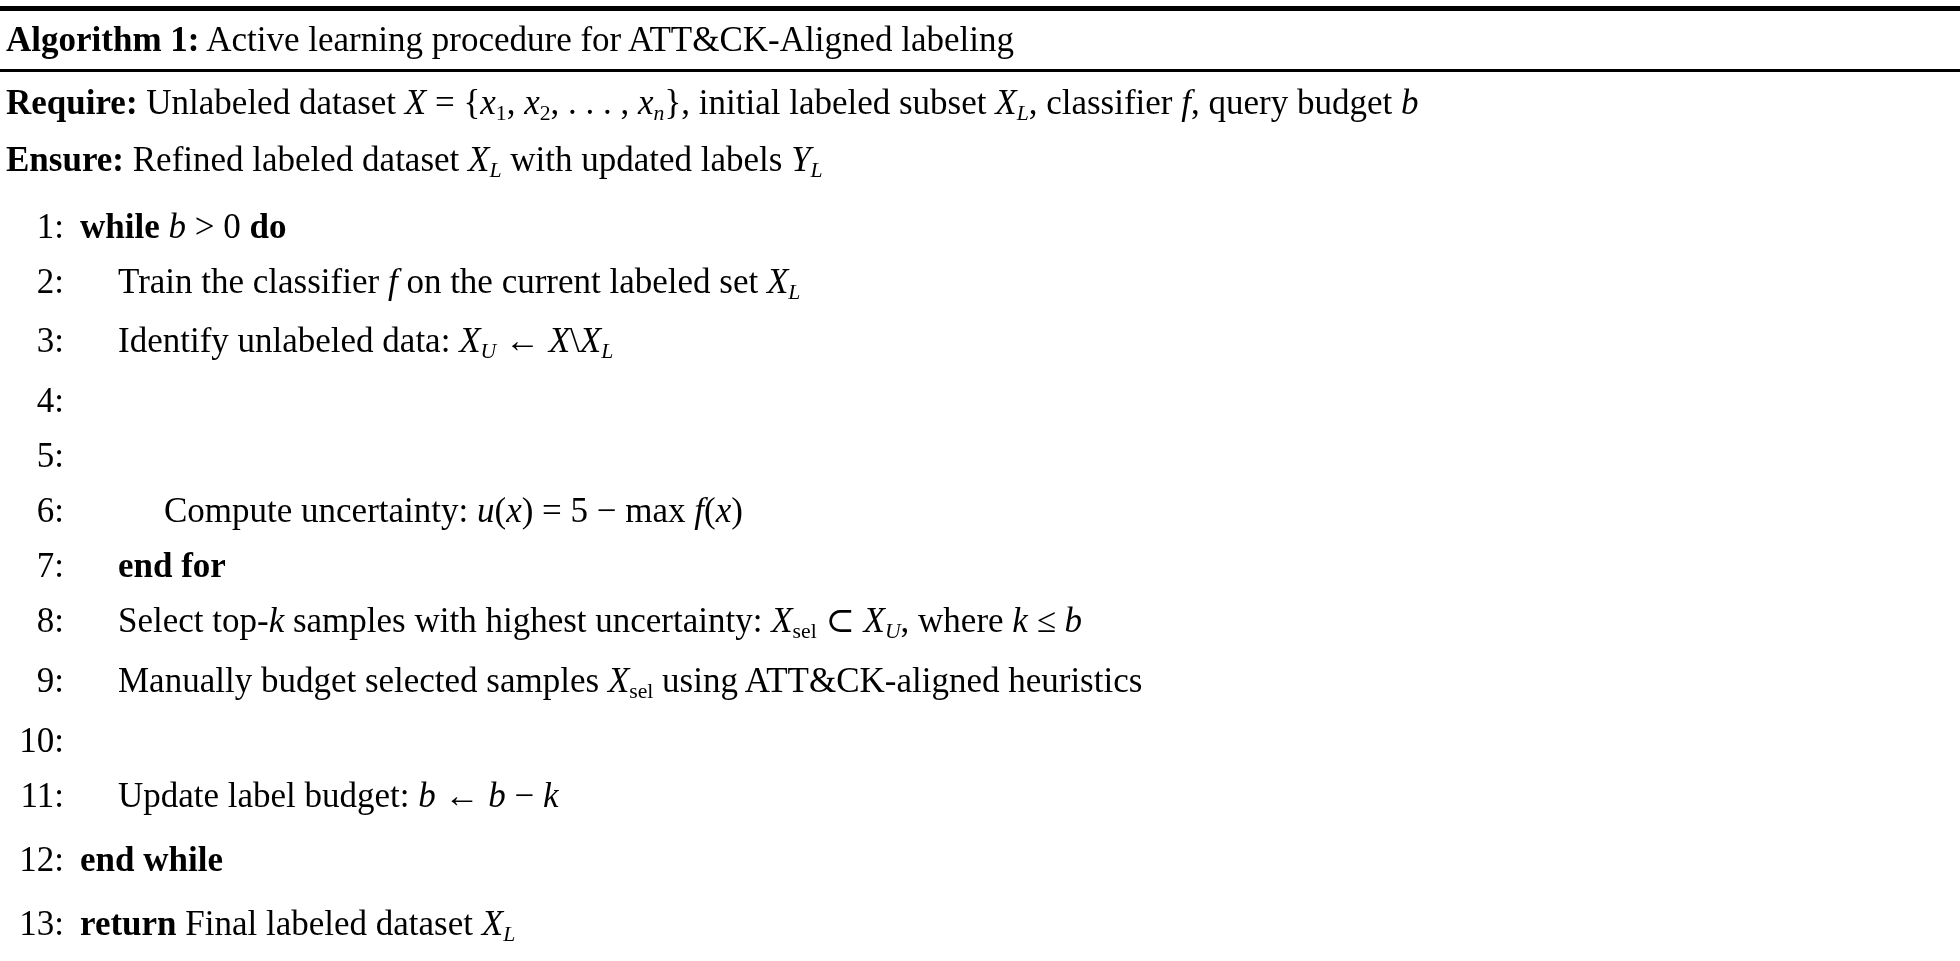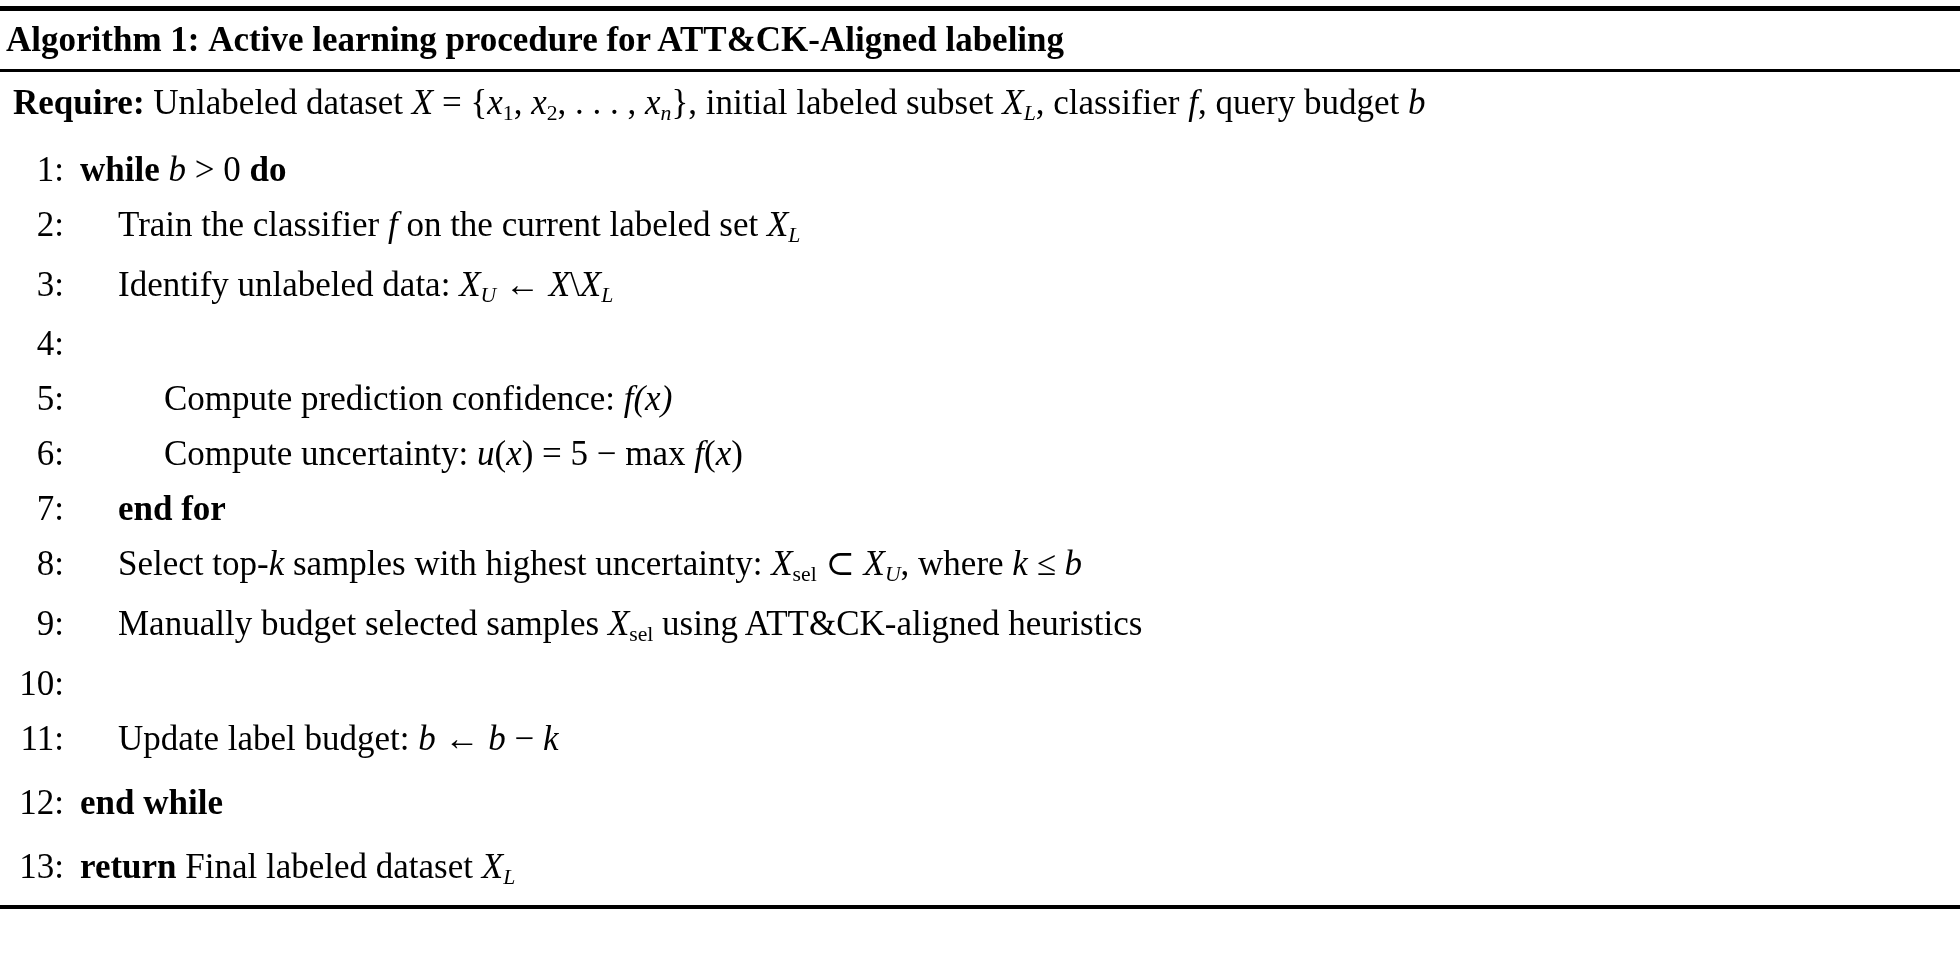--- a/index.html
+++ b/index.html
@@ -40,27 +40,27 @@
     font-size: 35px;
     line-height: 1.0;
     padding: 11px 6px 12px 6px;
     white-space: nowrap;
   }
   .title-label {
     font-weight: bold;
     margin-top: 48px;
   }
   .title-text {
-    font-weight: bold;
+    font-weight: normal;
   }
   
   .io-line {
     font-size: 35px;
     line-height: 1.0;
-    padding: 13px 6px 4px 13px;
+    padding: 13px 6px 4px 6px;
     white-space: nowrap;
   }
   .io-line:first-of-type {
     padding-top: 16px;
   }
   .io-key {
     font-weight: bold;
   }
   
   .steps {
@@ -113,20 +113,23 @@
   <div class="title-row">
     <span class="title-label">Algorithm 1:</span><span> </span><span class="title-text">Active learning procedure for ATT&amp;CK-Aligned labeling</span>
   </div>
 
   <div class="rule-mid"></div>
 
   <div class="io-line">
     <span class="io-key">Require:</span><span> </span><span>Unlabeled dataset </span><span class="v">X</span><span> = </span><span>{</span><span class="v">x</span><span class="mathsub-up">1</span><span>, </span><span class="v">x</span><span class="mathsub-up">2</span><span>, . . . , </span><span class="v">x</span><span class="mathsub">n</span><span>}</span><span>, initial labeled subset </span><span class="v">X</span><span class="mathsub">L</span><span>, classifier </span><span class="v">f</span><span>, query budget </span><span class="v">b</span>
   </div>
 
+  <div class="io-line">
+    <span class="io-key">Ensure:</span><span> </span><span>Refined labeled dataset </span><span class="v">X</span><span class="mathsub">L</span><span> with updated labels </span><span class="v">Y</span><span class="mathsub">L</span>
+  </div>
 
   <div class="steps">
 
     <div class="step">
       <span class="step-num">1:</span>
       <span class="step-body ind-0"><span class="kw">while</span><span> </span><span class="v">b</span><span> &gt; 0 </span><span class="kw">do</span></span>
     </div>
 
     <div class="step">
       <span class="step-num">2:</span>
@@ -137,21 +140,20 @@
       <span class="step-num">3:</span>
       <span class="step-body ind-1"><span>Identify unlabeled data: </span><span class="v">X</span><span class="mathsub">U</span><span> ← </span><span class="v">X</span><span>\</span><span class="v">X</span><span class="mathsub">L</span></span>
     </div>
 
     <div class="step">
       <span class="step-num">4:</span>
     </div>
 
     <div class="step">
       <span class="step-num">5:</span>
-      <span class="step-body ind-2"><span>Compute prediction confidence: </span><span class="v">f(x)</span></span>
     </div>
 
     <div class="step">
       <span class="step-num">6:</span>
       <span class="step-body ind-2"><span>Compute uncertainty: </span><span class="v">u</span><span>(</span><span class="v">x</span><span>)</span><span> = 5 − max </span><span class="v">f</span><span>(</span><span class="v">x</span><span>)</span></span>
     </div>
 
     <div class="step">
       <span class="step-num">7:</span>
       <span class="step-body ind-1"><span class="kw">end for</span></span>

